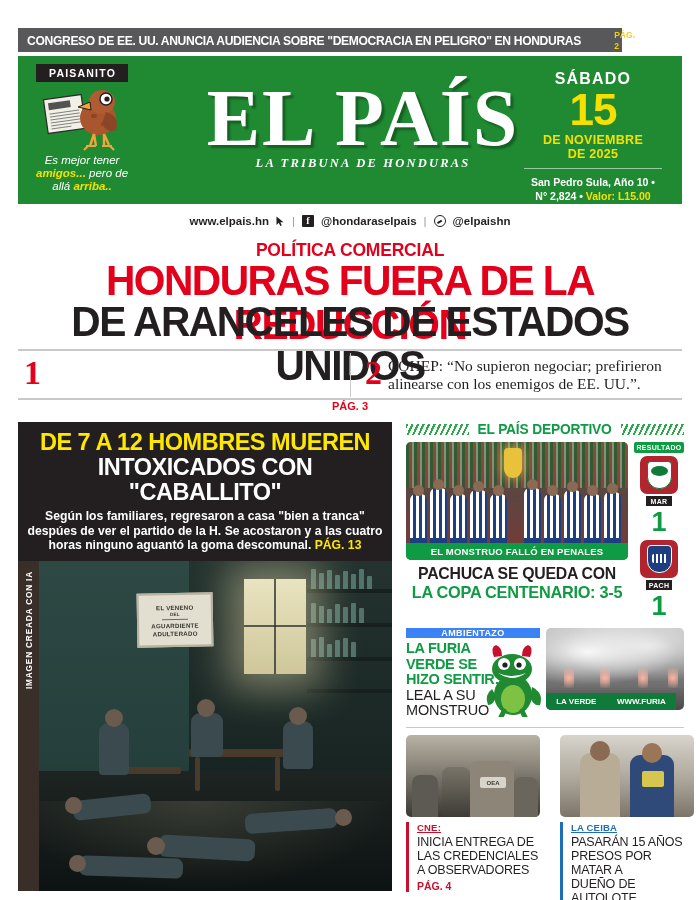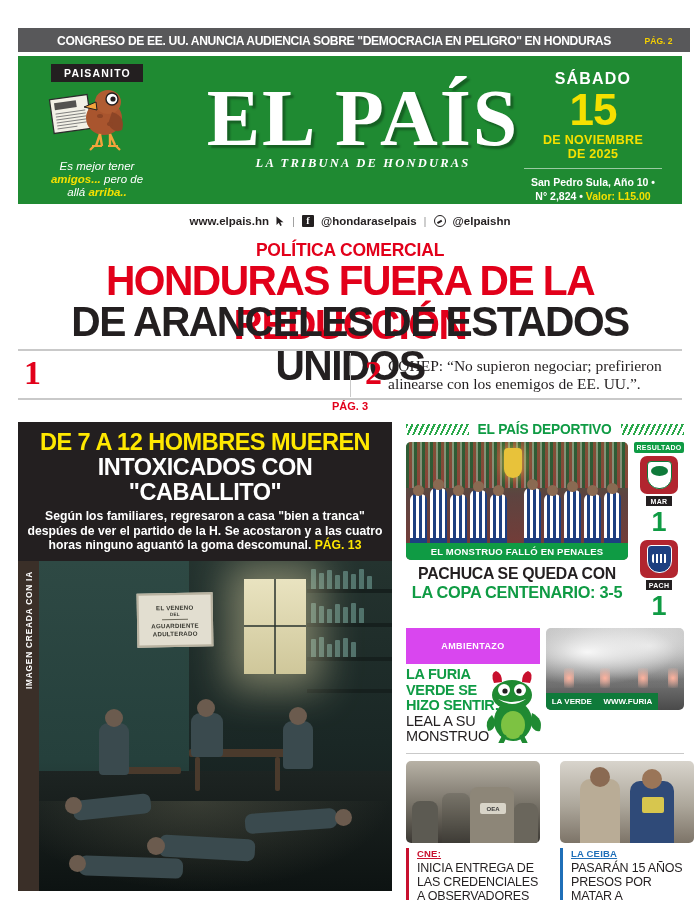--- a/index.html
+++ b/index.html
@@ -7,21 +7,21 @@
     width: 700px; height: 900px;
     background: #ffffff;
     font-family: "Liberation Sans", sans-serif;
     overflow: hidden;
   }
   .page { width: 700px; height: 900px; position: relative; background: #fff; }
 
   
   .topbar {
     position: absolute; left: 18px; top: 28px;
-    width: 672px; height: 24px;
+    width: 604px; height: 24px;
     background: #58585a;
     display: flex; align-items: center; justify-content: center;
     gap: 8px;
   }
   .topbar-text {
     color: #ffffff; font-size: 13.2px; font-weight: bold;
     letter-spacing: -0.4px;
     transform: scaleX(0.92);
     white-space: nowrap;
   }
@@ -31,30 +31,30 @@
   }
 
   
   .masthead {
     position: absolute; left: 18px; top: 56px;
     width: 664px; height: 148px;
     background: #1f8a32;
   }
   .paisanito-box {
     position: absolute; left: 18px; top: 8px; width: 122px;
-    display: flex; flex-direction: column; align-items: center;
+    display: flex; flex-direction: column; align-items: flex-start;
   }
   .paisanito-tag {
     background: #231f20; color: #ffffff;
     font-size: 10.5px; font-weight: bold; letter-spacing: 1.2px;
     padding: 3px 12px 3px 13px;
   }
   .paisanito-art { width: 110px; height: 72px; position: relative; }
   .paisanito-caption {
-    margin-top: 6px; text-align: center;
+    margin-top: 0; text-align: center;
     font-size: 11.5px; line-height: 13px;
     font-style: italic; color: #ffffff;
   }
   .paisanito-caption b { color: #f5e000; }
 
   .logo-wrap {
     position: absolute; left: 150px; top: 20px; width: 390px;
     text-align: center;
   }
   .logo-main {
@@ -358,22 +358,22 @@
   }
   .score {
     color: #0f9b44; font-size: 27px; font-weight: bold; line-height: 30px;
     margin-top: 1px;
   }
 
   
   .amb-row { display: flex; gap: 6px; margin-top: 7px; }
   .amb-left { width: 134px; }
   .amb-tag {
-    background: #d946ef; color: #ffffff; text-align: center;
-    font-size: 9px; font-weight: bold; padding: 13px 0; letter-spacing: 0.4px;
+    background: #3b82f6; color: #ffffff; text-align: center;
+    font-size: 9px; font-weight: bold; padding: 0 0; letter-spacing: 0.4px;
   }
   .amb-text { position: relative; margin-top: 3px; height: 78px; }
   .amb-text .g {
     color: #0f9b44; font-size: 14.5px; font-weight: bold;
     line-height: 15.5px; letter-spacing: -0.3px;
   }
   .amb-text .k {
     color: #231f20; font-size: 14.5px; font-weight: normal;
     line-height: 15.5px; letter-spacing: -0.2px;
   }
@@ -388,21 +388,21 @@
   .smoke {
     position: absolute; left: 0; top: 0; width: 138px; height: 60px;
     background: radial-gradient(ellipse at 30% 40%, rgba(255,255,255,0.9), rgba(120,120,120,0.1) 65%),
                 radial-gradient(ellipse at 75% 30%, rgba(255,255,255,0.8), rgba(120,120,120,0.1) 60%);
   }
   .flare {
     position: absolute; bottom: 22px; width: 10px; height: 20px;
     background: radial-gradient(circle, #ffb4a0, rgba(220,120,90,0));
   }
   .amb-banner {
-    position: absolute; left: 0; bottom: 0; width: 112px; height: 17px;
+    position: absolute; left: 0; bottom: 0; width: 130px; height: 17px;
     background: #0f7a3a; display: flex; align-items: center;
     justify-content: space-around;
     color: #ffffff; font-size: 8px; font-weight: bold;
   }
 
   .hr-thin { height: 1px; background: #c9c9c9; margin: 8px 0 7px 0; }
 
   .bottom-row { display: flex; gap: 10px; }
   .bcard { width: 134px; }
   .bphoto {

